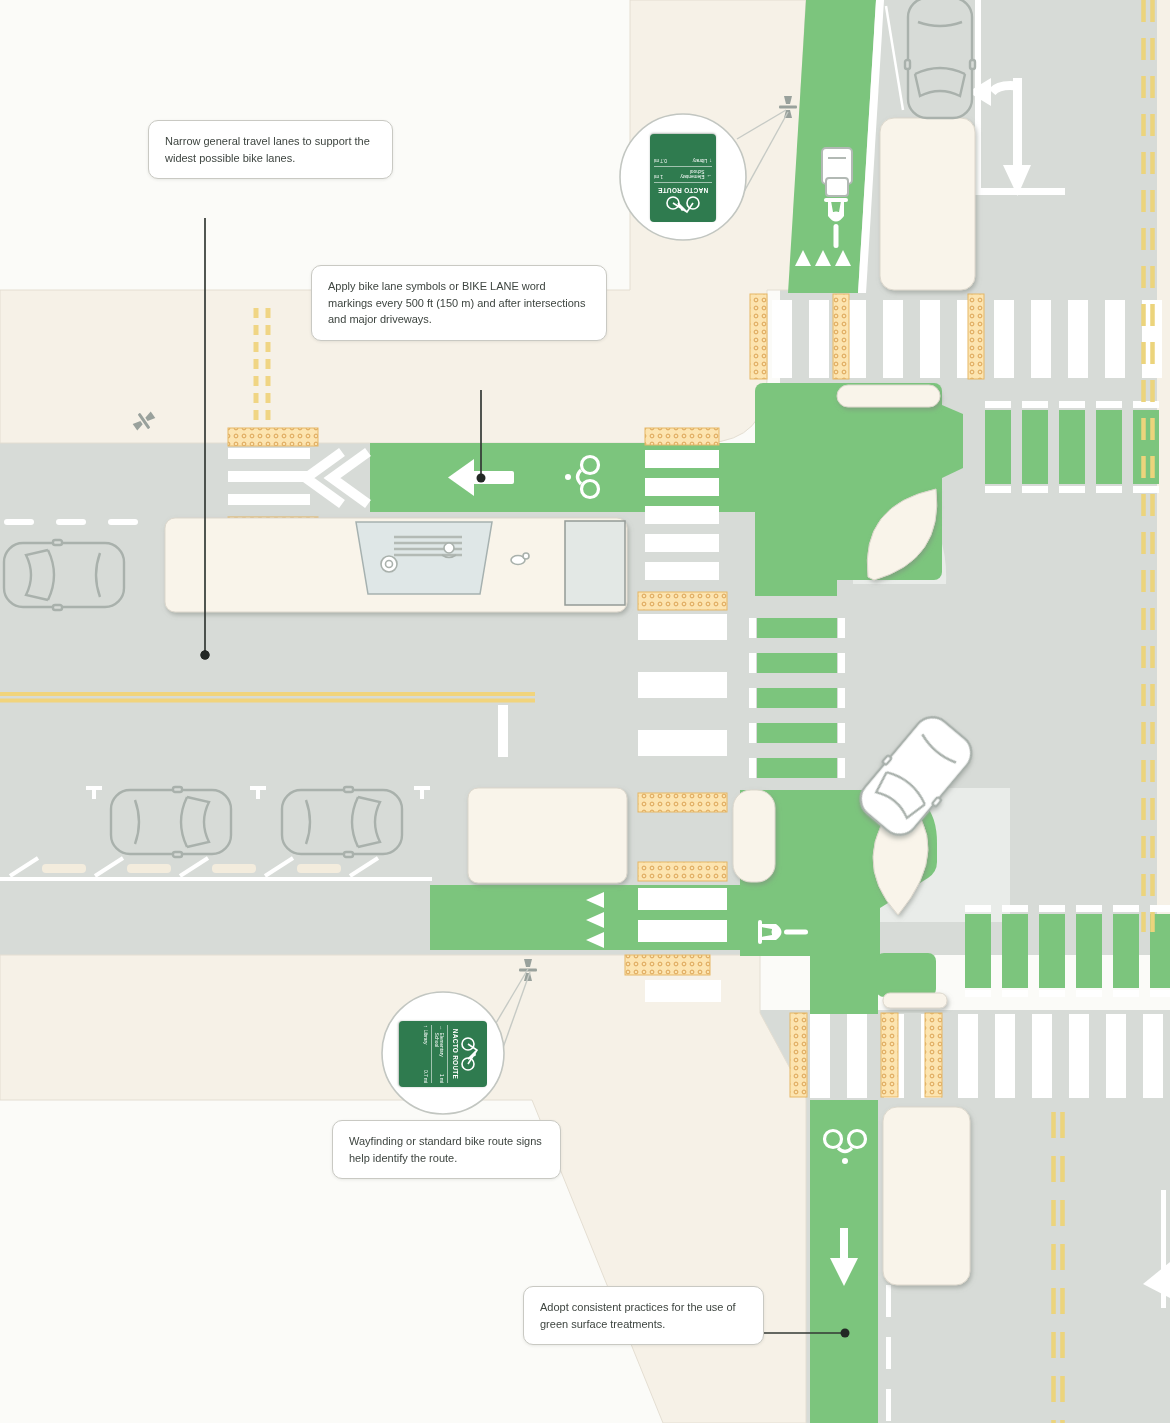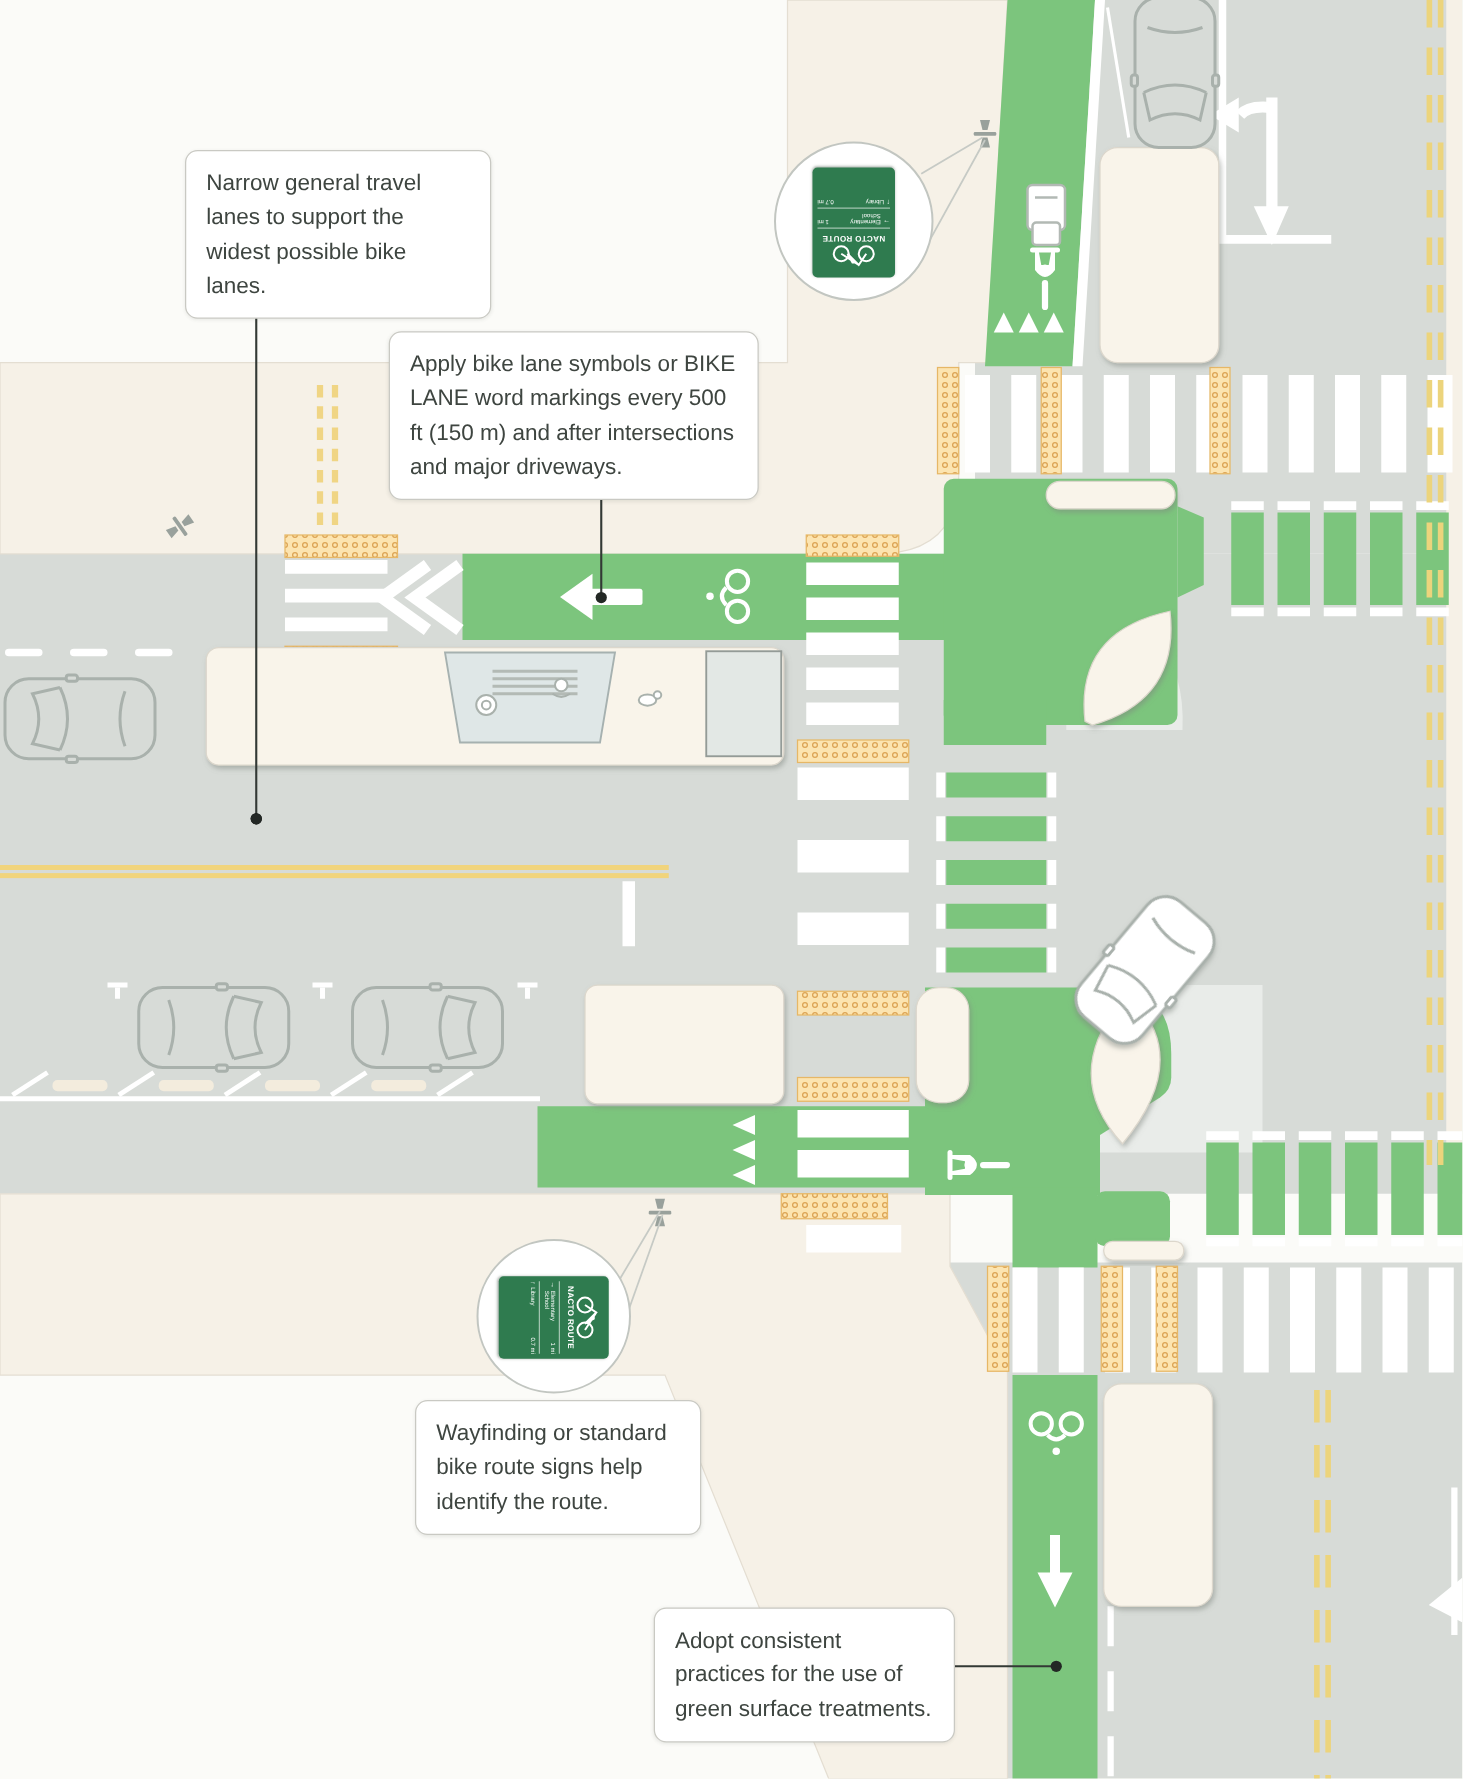--- a/index.html
+++ b/index.html
@@ -1,20 +1,20 @@
 <!DOCTYPE html>
 <html><head>
 <meta charset="utf-8">
 <style>
   html,body{margin:0;padding:0;background:#fbfbf8;}
   .stage{position:relative;width:1170px;height:1423px;overflow:hidden;
          font-family:"Liberation Sans",sans-serif;background:#fbfbf8;}
   .stage > svg{position:absolute;left:0;top:0;}
   .callout{position:absolute;background:#ffffff;border:1.5px solid #c9c9c3;border-radius:10px;
-           padding:12px 16px;font-size:18px;line-height:1.52;color:#3e4540;
+           padding:12px 16px;font-size:11px;line-height:1.52;color:#3e4540;
            box-shadow:0 1px 3px rgba(60,65,60,.10);box-sizing:border-box;}
   .sign{position:absolute;width:66px;height:88px;background:#2f7b4f;border-radius:4px;color:#fff;
         display:flex;flex-direction:column;align-items:center;padding:5px 4px;box-sizing:border-box;
         box-shadow:0 1px 2px rgba(40,60,45,.35);}
   .sign.rot180{transform:rotate(180deg);}
   .sign.rot90{transform:rotate(90deg);}
   .sign-title{font-size:6.5px;font-weight:bold;letter-spacing:.25px;white-space:nowrap;margin:1px 0 2px;}
   .sign-row{display:flex;width:100%;font-size:4.8px;gap:2px;align-items:baseline;
             border-top:.5px solid rgba(255,255,255,.55);padding-top:2px;margin-top:2px;}
   .sign-row .arrow{font-weight:bold;font-size:5.5px;}

